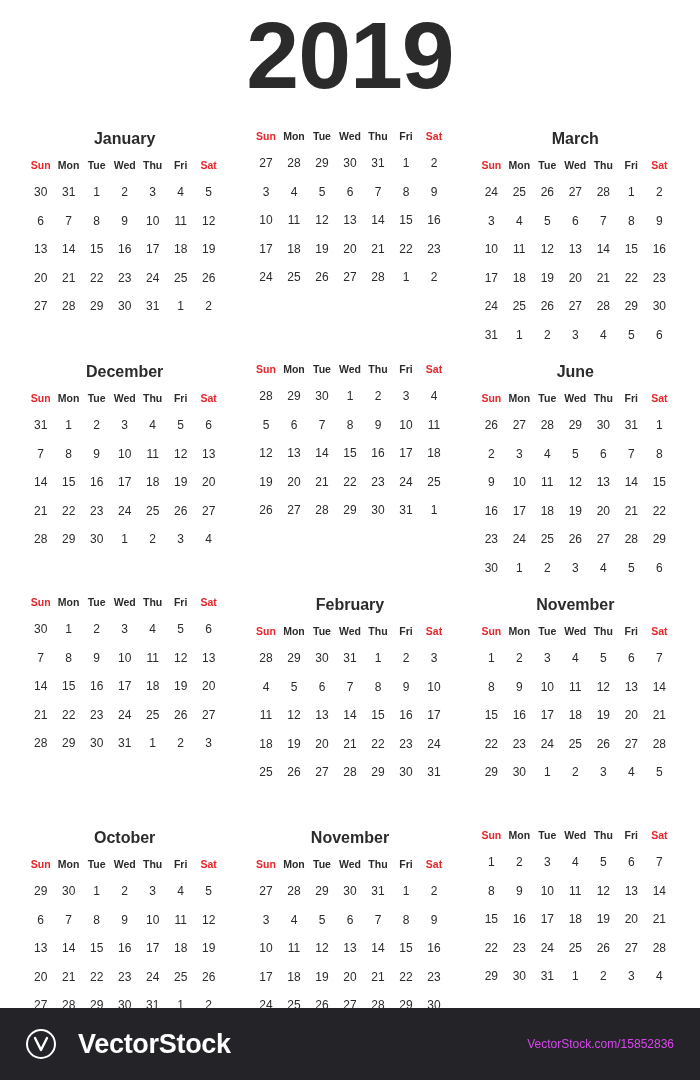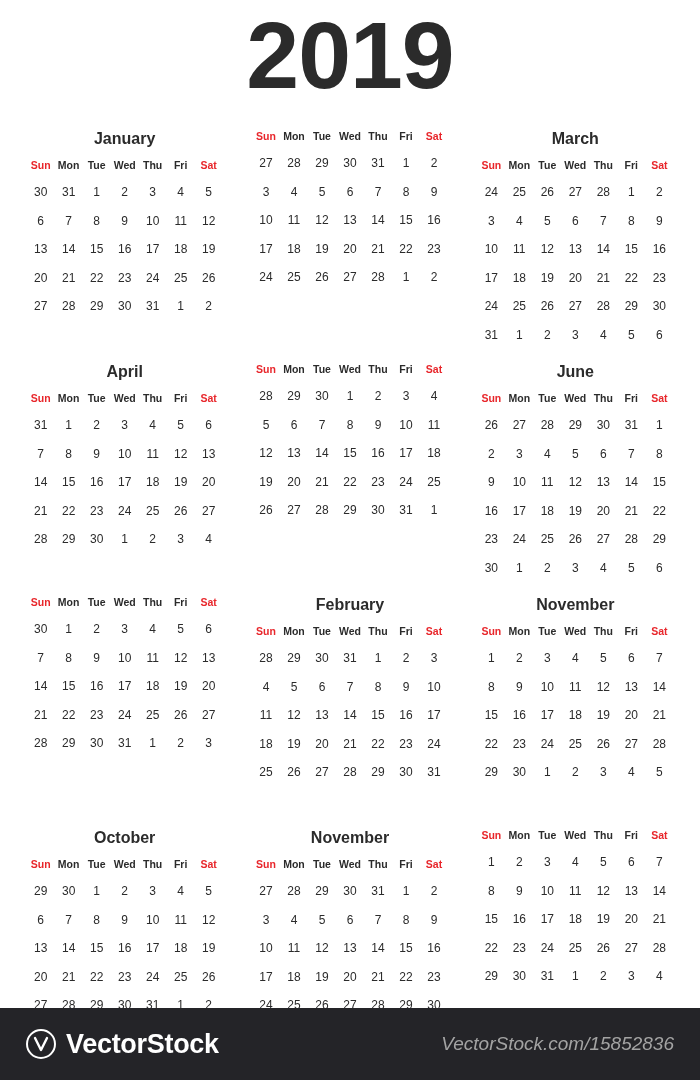--- a/index.html
+++ b/index.html
@@ -76,37 +76,36 @@
     height: 72px;
     background: #242428;
     display: flex;
     align-items: center;
     justify-content: space-between;
     padding: 0 26px;
   }
   #footer-brand {
     display: flex;
     align-items: center;
-    gap: 10px;
+    gap: 22px;
   }
   #vs-logo {
     width: 30px;
     height: 30px;
     position: relative;
   }
   #footer-brand-text {
     color: #ffffff;
     font-size: 27px;
     font-weight: bold;
     letter-spacing: -0.3px;
   }
   #footer-url {
-    color: #a3a3a3;
-    font-size: 19px;
-    font-style: italic;
+    color: #d946ef;
+    font-size: 12px;
   }
 </style>
 </head>
 <body>
 
 <div id="page">
 
   <div id="year-title">2019</div>
 
   <div id="calendar-grid">
@@ -301,21 +300,21 @@
               <td class="muted">2</td>
               <td class="muted">3</td>
               <td class="muted">4</td>
               <td class="muted">5</td>
               <td class="muted">6</td>
             </tr>
           </tbody>
         </table>
       </div>
       <div class="month">
-        <div class="month-name">April</div>
+        <div class="month-name">December</div>
         <table class="month-table">
           <thead>
             <tr>
               <th class="weekend-head">Sun</th>
               <th>Mon</th>
               <th>Tue</th>
               <th>Wed</th>
               <th>Thu</th>
               <th>Fri</th>
               <th class="weekend-head">Sat</th>

